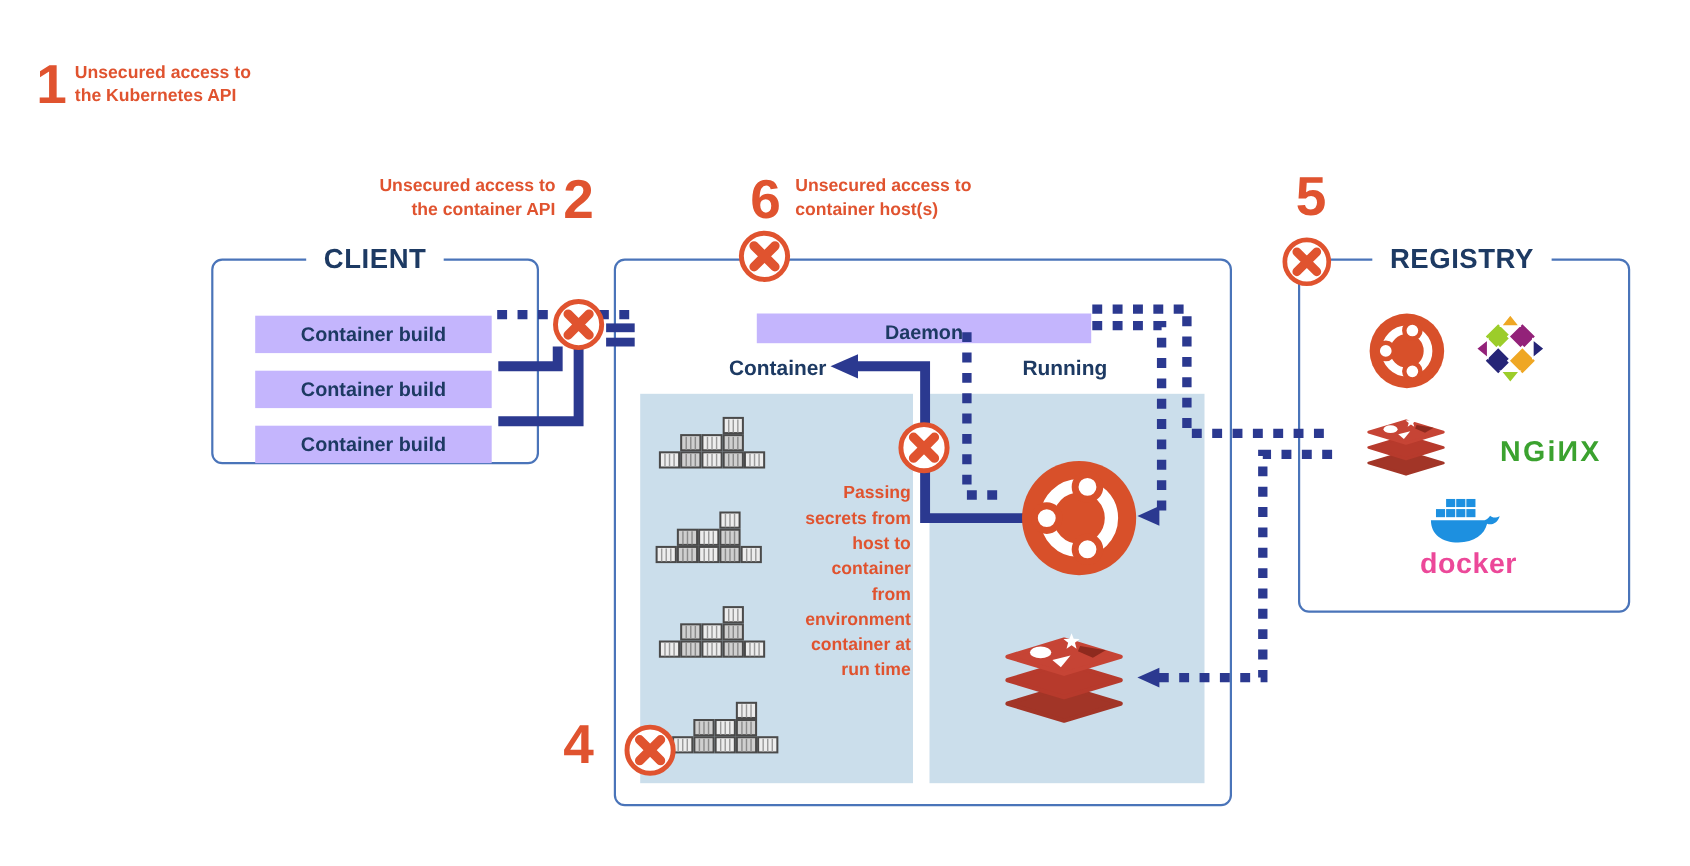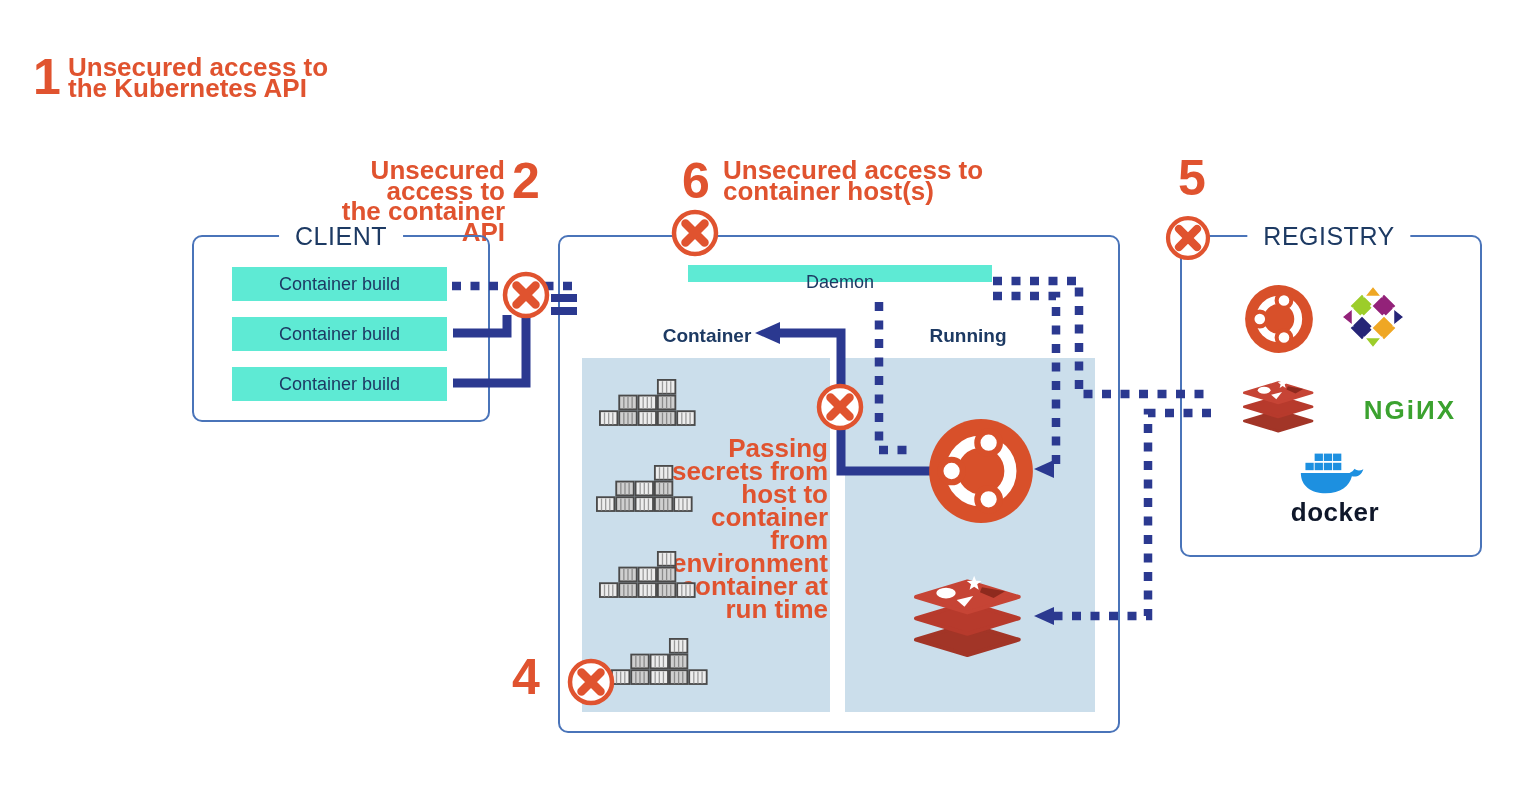--- a/index.html
+++ b/index.html
@@ -6,48 +6,48 @@
   .canvas{
     position:relative;width:1536px;height:787px;background:#ffffff;overflow:hidden;
     font-family:"Liberation Sans",sans-serif;
   }
   
   .risk-num{
     position:absolute;font-weight:700;font-size:50px;line-height:1;
     color:#E0532F;letter-spacing:-1px;
   }
   .risk-text{
-    position:absolute;font-weight:700;font-size:26px;line-height:20.5px;color:#E0532F;
+    position:absolute;font-weight:700;font-size:16px;line-height:20.5px;color:#E0532F;
   }
   .right{text-align:right;}
   
   .box{position:absolute;border:2px solid #4A74B9;border-radius:10px;background:transparent;}
   .box-title{
     position:absolute;transform:translate(-50%,-50%);background:#ffffff;
-    padding:0 16px;font-weight:400;font-size:25px;color:#1D3A63;
+    padding:0 16px;font-weight:700;font-size:25px;color:#1D3A63;
     letter-spacing:.5px;white-space:nowrap;z-index:3;
   }
   
   .bar{
-    position:absolute;background:#5eead4;color:#1D3A63;font-weight:400;
-    font-size:18px;text-align:center;z-index:2;
+    position:absolute;background:#c4b5fd;color:#1D3A63;font-weight:700;
+    font-size:18px;text-align:center;z-index:2;margin-top:20px;
   }
   .panel{position:absolute;background:#CBDEEB;z-index:1;}
   .sec-label{
     position:absolute;font-weight:700;font-size:19px;color:#1D3A63;
     text-align:center;width:150px;z-index:2;
   }
   
   .nginx-word{
     position:absolute;left:1328px;top:395px;width:128px;text-align:right;
     font-weight:700;font-size:26px;color:#3BA22F;letter-spacing:2px;z-index:4;
   }
   .docker-word{
     position:absolute;left:1290px;top:497px;width:90px;text-align:center;
-    font-weight:700;font-size:26px;color:#0f172a;letter-spacing:.5px;z-index:4;
+    font-weight:700;font-size:26px;color:#ec4899;letter-spacing:.5px;z-index:4;
   }
   .overlay{position:absolute;left:0;top:0;z-index:5;pointer-events:none;}
 </style>
 </head>
 <body>
 
 <div class="canvas">
 
   <div class="risk-num" style="left:33px;top:52px">1</div>
   <div class="risk-text" style="left:68px;top:57px">
@@ -83,21 +83,21 @@
 
   <div class="risk-num" style="left:512px;top:652px">4</div>
 
   <div class="box" style="left:192px;top:235px;width:294px;height:183px"></div>
   <span class="box-title" style="left:341px;top:236px">CLIENT</span>
   <div class="bar" style="left:232px;top:267px;width:215px;height:34px;line-height:34px">Container build</div>
   <div class="bar" style="left:232px;top:317px;width:215px;height:34px;line-height:34px">Container build</div>
   <div class="bar" style="left:232px;top:367px;width:215px;height:34px;line-height:34px">Container build</div>
 
   <div class="box" style="left:558px;top:235px;width:558px;height:494px"></div>
-  <div class="bar" style="left:688px;top:265px;width:304px;height:17px;line-height:35px">Daemon</div>
+  <div class="bar" style="left:688px;top:265px;width:304px;height:27px;line-height:35px">Daemon</div>
   <div class="sec-label" style="left:632px;top:325px">Container</div>
   <div class="sec-label" style="left:893px;top:325px">Running</div>
   <div class="panel" style="left:582px;top:358px;width:248px;height:354px"></div>
   <div class="panel" style="left:845px;top:358px;width:250px;height:354px"></div>
 
   <div class="box" style="left:1180px;top:235px;width:298px;height:318px"></div>
   <span class="box-title" style="left:1329px;top:236px">REGISTRY</span>
   <div class="nginx-word">NGiИX</div>
   <div class="docker-word">docker</div>
 

